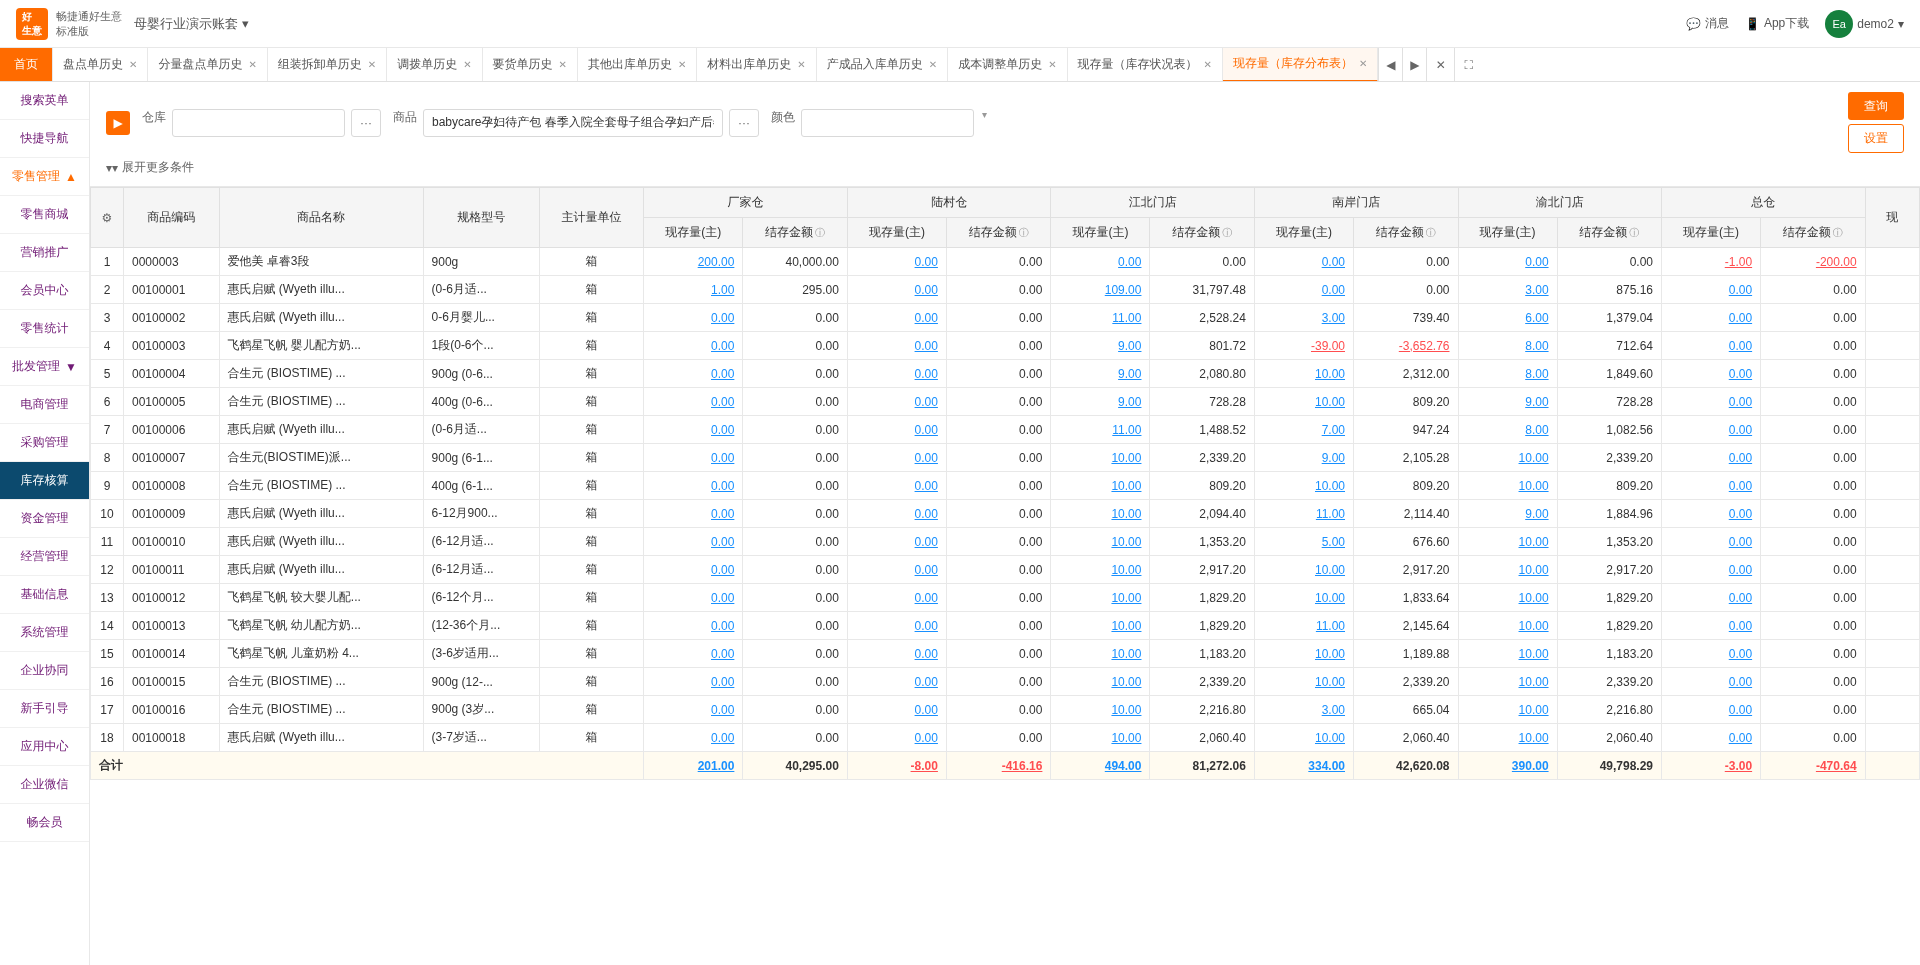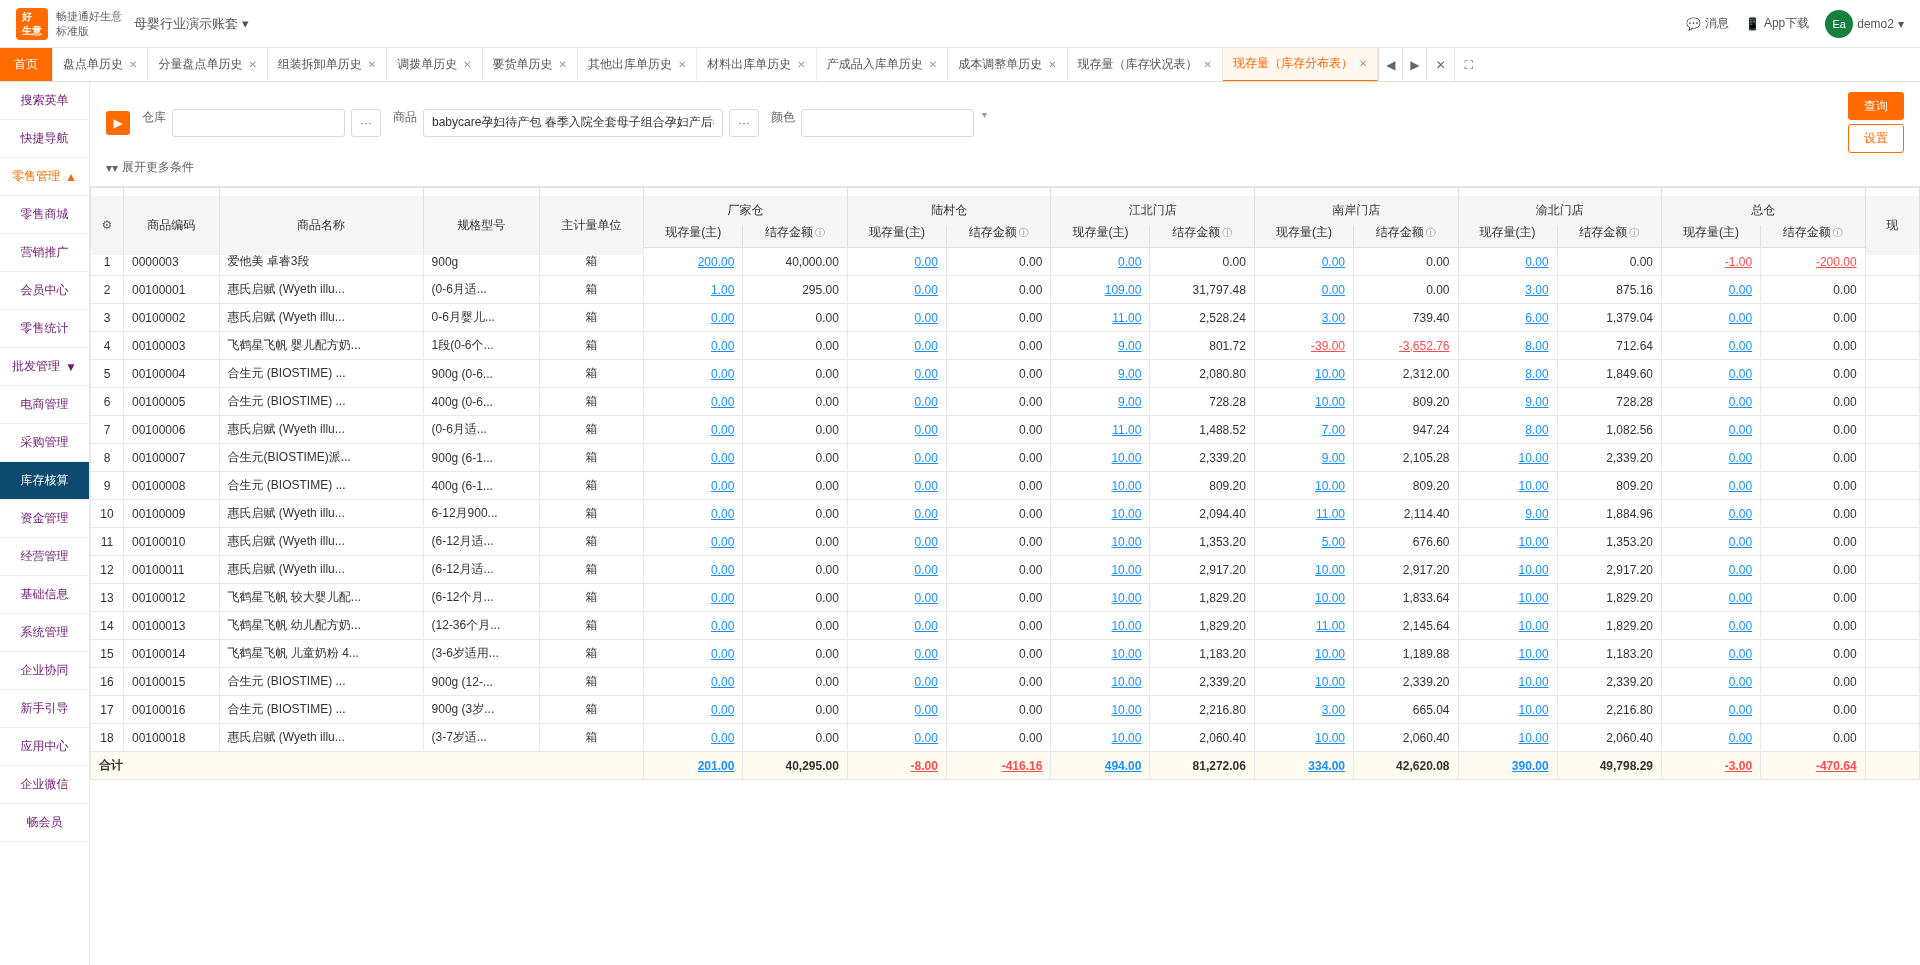--- a/index.html
+++ b/index.html
@@ -53,21 +53,21 @@
     .filter-input-medium { min-width: 150px; }
     .orange-expand-btn { width: 24px; height: 24px; background: #ff6b00; border-radius: 3px; display: flex; align-items: center; justify-content: center; cursor: pointer; color: white; font-size: 12px; border: none; }
     .query-btn { background: #ff6b00; color: white; border: none; border-radius: 3px; padding: 5px 16px; cursor: pointer; font-size: 12px; height: 28px; }
     .setting-btn { background: white; color: #ff6b00; border: 1px solid #ff6b00; border-radius: 3px; padding: 5px 12px; cursor: pointer; font-size: 12px; height: 29px; }
     .expand-more { display: flex; align-items: center; gap: 4px; color: #666; cursor: pointer; font-size: 12px; margin-top: 6px; }
     .dots-btn { background: none; border: 1px solid #d9d9d9; border-radius: 3px; padding: 2px 8px; cursor: pointer; color: #666; font-size: 12px; height: 28px; }
     
     
     .table-container { flex: 1; overflow: auto; background: #fff; }
     .data-table { width: 100%; border-collapse: collapse; font-size: 12px; min-width: 1400px; }
-    .data-table th { background: #f5f5f5; border: 1px solid #e0e0e0; padding: 6px 8px; font-weight: normal; color: #333; white-space: nowrap; position: sticky; top: 8px; z-index: 10; }
+    .data-table th { background: #f5f5f5; border: 1px solid #e0e0e0; padding: 6px 8px; font-weight: normal; color: #333; white-space: nowrap; position: sticky; top: 0; z-index: 10; }
     .data-table td { border: 1px solid #e8e8e8; padding: 5px 8px; text-align: right; color: #333; white-space: nowrap; }
     .data-table td.text-left { text-align: left; }
     .data-table td.text-center { text-align: center; }
     .data-table tr.footer-row { background: #fffbf0; font-weight: bold; position: sticky; bottom: 0; }
     .data-table .num-link { color: #1890ff; text-decoration: underline; cursor: pointer; }
     .data-table .num-red { color: #ff4d4f; text-decoration: underline; }
     .col-group-header { background: #e8f4ff; text-align: center; font-weight: bold; }
     .col-sub-header { background: #f5f5f5; }
     .settings-icon { width: 16px; height: 16px; display: inline-flex; align-items: center; justify-content: center; cursor: pointer; color: #666; }
     .info-icon { color: #999; margin-left: 2px; cursor: pointer; font-size: 10px; }

